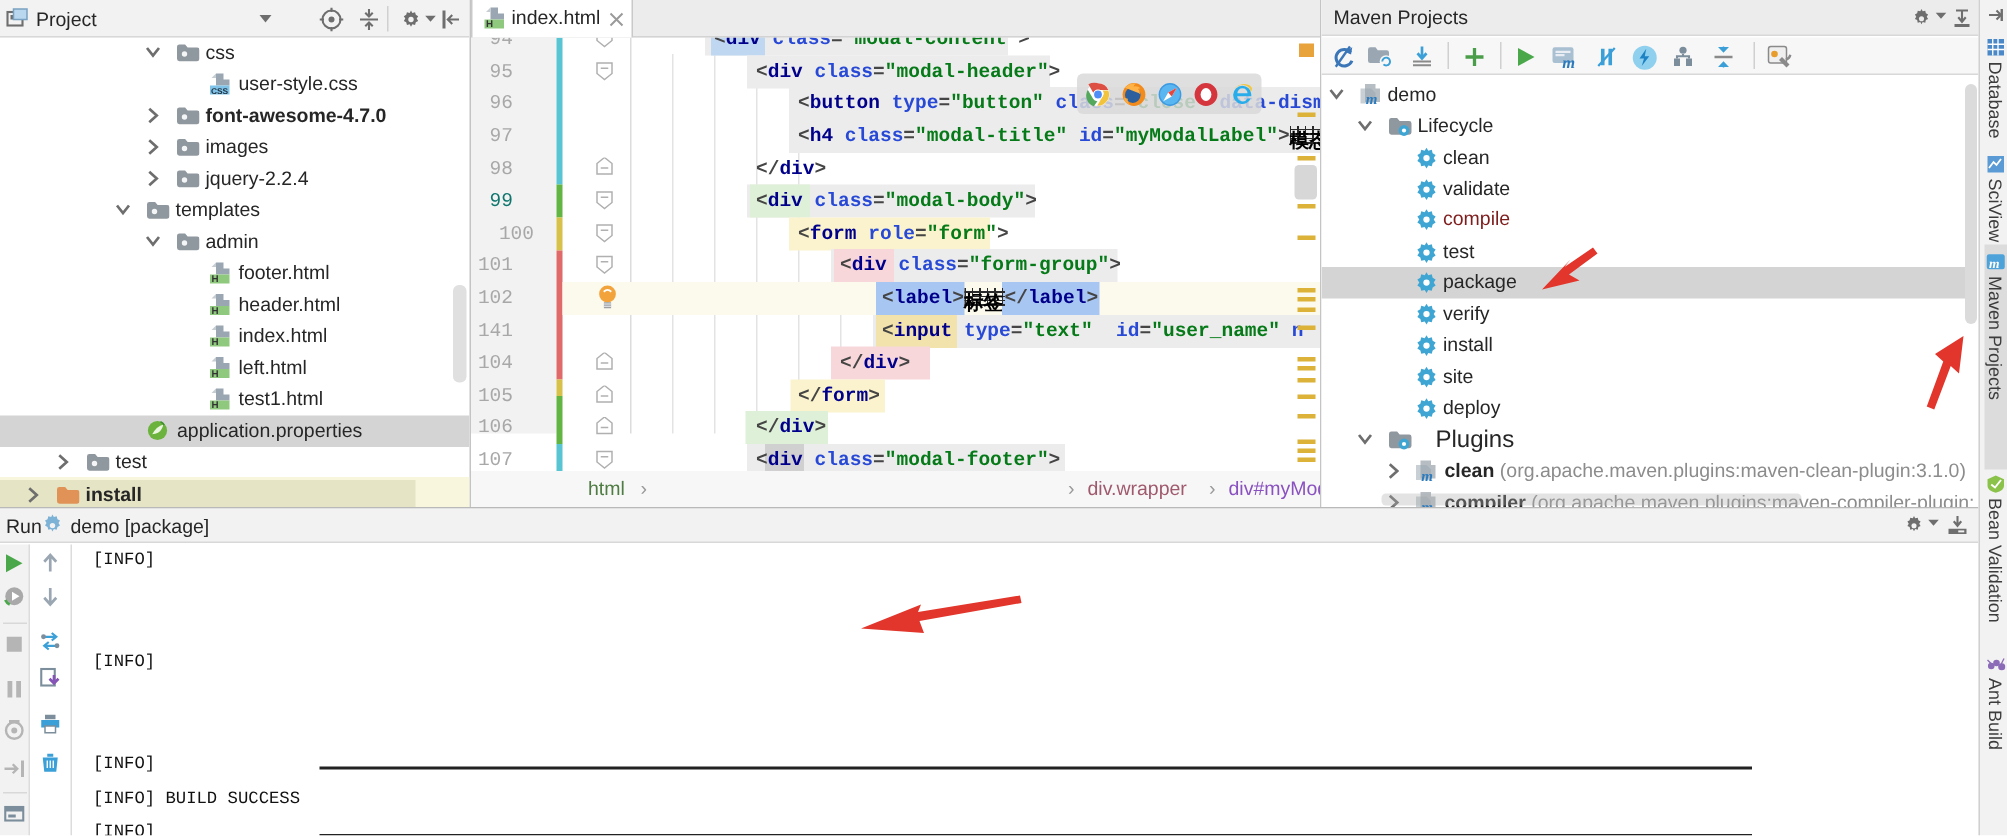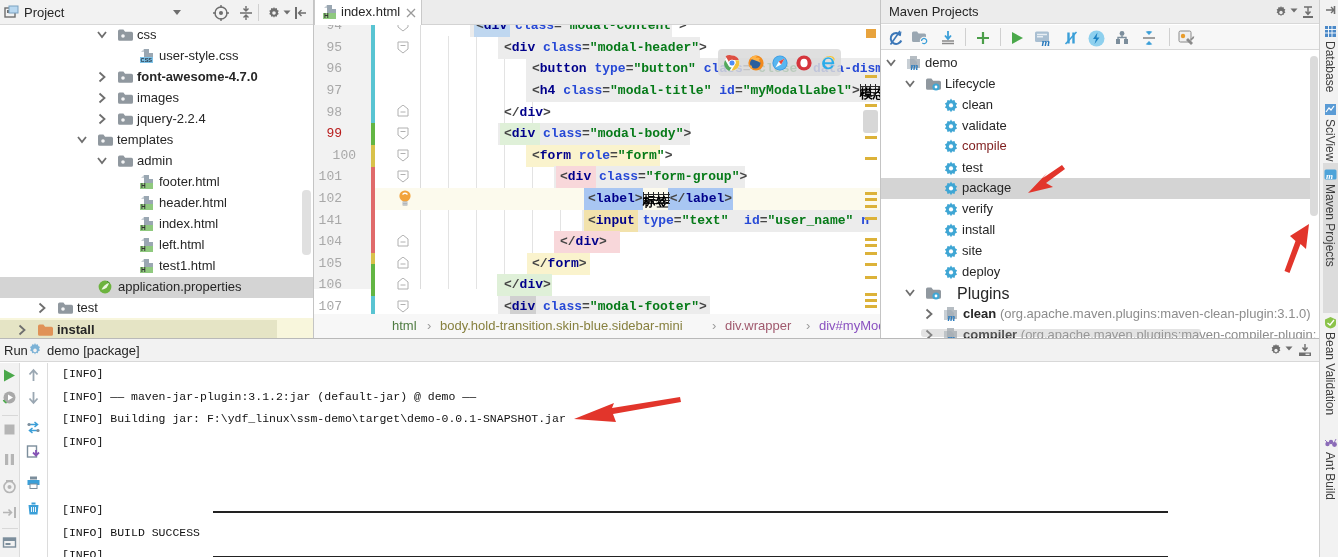--- a/index.html
+++ b/index.html
@@ -216,21 +216,21 @@
 <div class="cl" style="left:2px;top:15px;width:26px;text-align:right;color:#a8a8a8;font-weight:normal">94</div>
 <div class="cl" style="left:162px;top:15px"><span style="color:#454545">&lt;</span><span style="color:#00008b">div </span><span style="color:#2749d6">class</span><span style="color:#454545">=</span><span style="color:#067a18">"modal-content"</span><span style="color:#454545">&gt;</span></div>
 <div class="cl" style="left:2px;top:37px;width:26px;text-align:right;color:#a8a8a8;font-weight:normal">95</div>
 <div class="cl" style="left:190px;top:37px"><span style="color:#454545">&lt;</span><span style="color:#00008b">div </span><span style="color:#2749d6">class</span><span style="color:#454545">=</span><span style="color:#067a18">"modal-header"</span><span style="color:#454545">&gt;</span></div>
 <div class="cl" style="left:2px;top:58px;width:26px;text-align:right;color:#a8a8a8;font-weight:normal">96</div>
 <div class="cl" style="left:218px;top:58px"><span style="color:#454545">&lt;</span><span style="color:#00008b">button </span><span style="color:#2749d6">type</span><span style="color:#454545">=</span><span style="color:#067a18">"button"</span> <span style="color:#2749d6">class</span><span style="color:#454545">=</span><span style="color:#067a18">"close"</span> <span style="color:#2749d6">data-dism</span></div>
 <div class="cl" style="left:2px;top:80px;width:26px;text-align:right;color:#a8a8a8;font-weight:normal">97</div>
 <div class="cl" style="left:218px;top:80px"><span style="color:#454545">&lt;</span><span style="color:#00008b">h4 </span><span style="color:#2749d6">class</span><span style="color:#454545">=</span><span style="color:#067a18">"modal-title"</span> <span style="color:#2749d6">id</span><span style="color:#454545">=</span><span style="color:#067a18">"myModalLabel"</span><span style="color:#454545">&gt;</span><span class="cjk">模态</span></div>
 <div class="cl" style="left:2px;top:102px;width:26px;text-align:right;color:#a8a8a8;font-weight:normal">98</div>
 <div class="cl" style="left:190px;top:102px"><span style="color:#454545">&lt;/</span><span style="color:#00008b">div</span><span style="color:#454545">&gt;</span></div>
-<div class="cl" style="left:2px;top:123px;width:26px;text-align:right;color:#b91c1c;font-weight:normal">99</div>
+<div class="cl" style="left:2px;top:123px;width:26px;text-align:right;color:#0f766e;font-weight:normal">99</div>
 <div class="cl" style="left:190px;top:123px"><span style="color:#454545">&lt;</span><span style="color:#00008b">div </span><span style="color:#2749d6">class</span><span style="color:#454545">=</span><span style="color:#067a18">"modal-body"</span><span style="color:#454545">&gt;</span></div>
 <div class="cl" style="left:16px;top:145px;width:26px;text-align:right;color:#a8a8a8;font-weight:normal">100</div>
 <div class="cl" style="left:218px;top:145px"><span style="color:#454545">&lt;</span><span style="color:#00008b">form </span><span style="color:#2749d6">role</span><span style="color:#454545">=</span><span style="color:#067a18">"form"</span><span style="color:#454545">&gt;</span></div>
 <div class="cl" style="left:2px;top:166px;width:26px;text-align:right;color:#a8a8a8;font-weight:normal">101</div>
 <div class="cl" style="left:246px;top:166px"><span style="color:#454545">&lt;</span><span style="color:#00008b">div </span><span style="color:#2749d6">class</span><span style="color:#454545">=</span><span style="color:#067a18">"form-group"</span><span style="color:#454545">&gt;</span></div>
 <div class="cl" style="left:2px;top:188px;width:26px;text-align:right;color:#a8a8a8;font-weight:normal">102</div>
 <div class="cl" style="left:274px;top:188px"><span style="color:#454545">&lt;</span><span style="color:#00008b">label</span><span style="color:#454545">&gt;</span><span class="cjk">标签</span><span style="color:#454545">&lt;/</span><span style="color:#00008b">label</span><span style="color:#454545">&gt;</span></div>
 <div class="cl" style="left:2px;top:210px;width:26px;text-align:right;color:#a8a8a8;font-weight:normal">141</div>
 <div class="cl" style="left:274px;top:210px"><span style="color:#454545">&lt;</span><span style="color:#00008b">input </span><span style="color:#2749d6">type</span><span style="color:#454545">=</span><span style="color:#067a18">"text"</span>  <span style="color:#2749d6">id</span><span style="color:#454545">=</span><span style="color:#067a18">"user_name"</span> <span style="color:#2749d6">n</span></div>
 <div class="cl" style="left:2px;top:231px;width:26px;text-align:right;color:#a8a8a8;font-weight:normal">104</div>
@@ -329,21 +329,20 @@
 <div class="abs" style="left:551px;top:244px;width:12px;height:3px;background:#dcb239"></div>
 <div class="abs" style="left:551px;top:252px;width:12px;height:3px;background:#dcb239"></div>
 <div class="abs" style="left:551px;top:263px;width:12px;height:3px;background:#dcb239"></div>
 <div class="abs" style="left:551px;top:276px;width:12px;height:3px;background:#dcb239"></div>
 <div class="abs" style="left:551px;top:293px;width:12px;height:3px;background:#dcb239"></div>
 <div class="abs" style="left:551px;top:299px;width:12px;height:3px;background:#dcb239"></div>
 <div class="abs" style="left:551px;top:305px;width:12px;height:3px;background:#dcb239"></div>
 <div class="abs" style="left:0;top:314px;width:567px;height:24px;background:#f7f7f7;z-index:6"></div>
 <div class="abs" style="left:78px;top:318px;font-size:13px;color:#4f7c42;white-space:nowrap;z-index:7">html</div>
 <div class="abs" style="left:113px;top:318px;font-size:13px;color:#9a9a9a;white-space:nowrap;z-index:7">›</div>
-<div class="abs" style="left:126px;top:318px;font-size:13px;color:#87803f;white-space:nowrap;z-index:7">body.hold-transition.skin-blue.sidebar-mini</div>
 <div class="abs" style="left:398px;top:318px;font-size:13px;color:#9a9a9a;white-space:nowrap;z-index:7">›</div>
 <div class="abs" style="left:411px;top:318px;font-size:13px;color:#a05a6e;white-space:nowrap;z-index:7">div.wrapper</div>
 <div class="abs" style="left:492px;top:318px;font-size:13px;color:#9a9a9a;white-space:nowrap;z-index:7">›</div>
 <div class="abs" style="left:505px;top:318px;font-size:13px;color:#8a51c0;white-space:nowrap;z-index:7">div#myModal</div>
 </div>
 <div class="abs" style="left:881px;top:0;width:438px;height:338px;background:#fff;overflow:hidden">
 <div class="abs" style="left:0;top:0;width:438px;height:24px;background:#ececec;border-bottom:1px solid #d8d8d8"></div>
 <div class="abs" style="left:8px;top:4px;font-size:13px;color:#262626">Maven Projects</div>
 <svg class="abs" style="left:392px;top:5px" width="16" height="14" viewBox="0 0 16 14">
       <path fill="#6e6e6e" d="M8 1 l0.8 1.5 1.7-0.4 0.4 1.7 1.5 0.8 -0.9 1.5 0.9 1.5 -1.5 0.8 -0.4 1.7 -1.7-0.4 -0.8 1.5 -0.8-1.5 -1.7 0.4 -0.4-1.7 -1.5-0.8 0.9-1.5 -0.9-1.5 1.5-0.8 0.4-1.7 1.7 0.4z"></path>
@@ -576,22 +575,20 @@
       <rect x="4" y="1.5" width="7" height="3" fill="#7c8e9c"></rect>
       <rect x="1.5" y="5" width="12" height="5" fill="#3b9fd8"></rect>
       <rect x="4" y="9" width="7" height="4.5" fill="#fff" stroke="#7c8e9c"></rect>
     </svg>
 <svg class="abs" style="left:26px;top:162px" width="15" height="15" viewBox="0 0 15 15">
       <path d="M2.5 4 h10 l-1 9.5 h-8 z" fill="#3b9fd8"></path>
       <rect x="5.5" y="1.5" width="4" height="2" fill="#3b9fd8"></rect>
       <path d="M5.5 6 v5 M7.5 6 v5 M9.5 6 v5" stroke="#fff" stroke-width="0.9"></path>
     </svg>
 <div class="abs mono" style="left:62px;top:28px;font-size:11.5px;color:#111;white-space:pre">[INFO]</div>
-<div class="abs mono" style="left:62px;top:51px;font-size:11.5px;color:#111;white-space:pre">[INFO] —— maven-jar-plugin:3.1.2:jar (default-jar) @ demo ——</div>
-<div class="abs mono" style="left:62px;top:73px;font-size:11.5px;color:#111;white-space:pre">[INFO] Building jar: F:\ydf_linux\ssm-demo\target\demo-0.0.1-SNAPSHOT.jar</div>
 <div class="abs mono" style="left:62px;top:96px;font-size:11.5px;color:#111;white-space:pre">[INFO]</div>
 <div class="abs mono" style="left:62px;top:164px;font-size:11.5px;color:#111;white-space:pre">[INFO]</div>
 <div class="abs mono" style="left:62px;top:187px;font-size:11.5px;color:#111;white-space:pre">[INFO] BUILD SUCCESS</div>
 <div class="abs mono" style="left:62px;top:209px;font-size:11.5px;color:#111;white-space:pre">[INFO]</div>
 <div class="abs" style="left:213px;top:172px;width:955px;height:2px;background:#222"></div>
 <div class="abs" style="left:213px;top:217px;width:955px;height:2px;background:#222"></div>
 </div>
 <div class="abs" style="left:1319px;top:0;width:19px;height:557px;background:#f2f2f2;border-left:1px solid #d0d0d0">
 <div class="abs" style="left:3px;top:163px;width:16px;height:150px;background:#dcdcdc"></div>
 <svg class="abs" style="left:4px;top:4px" width="12" height="12" viewBox="0 0 12 12">

